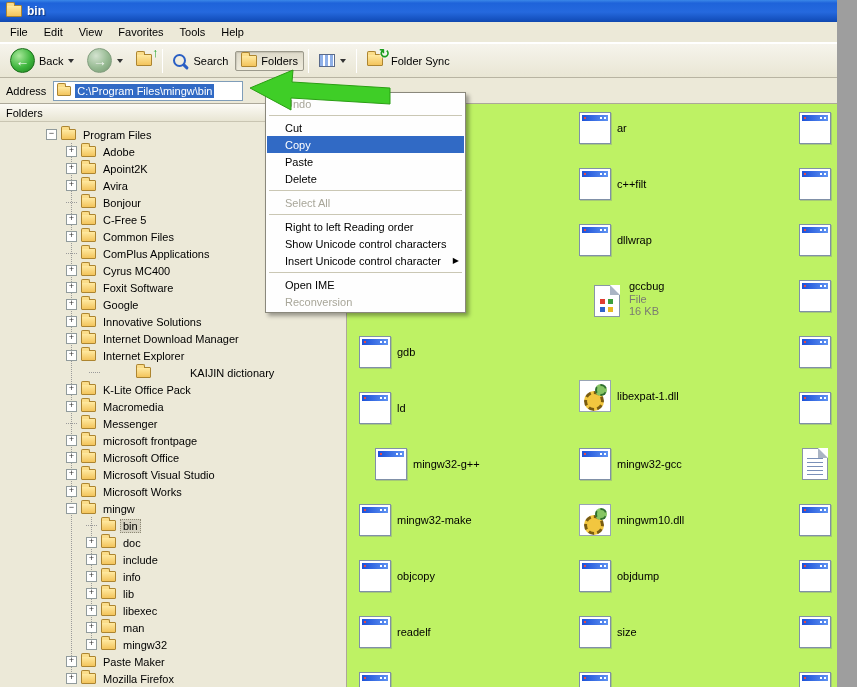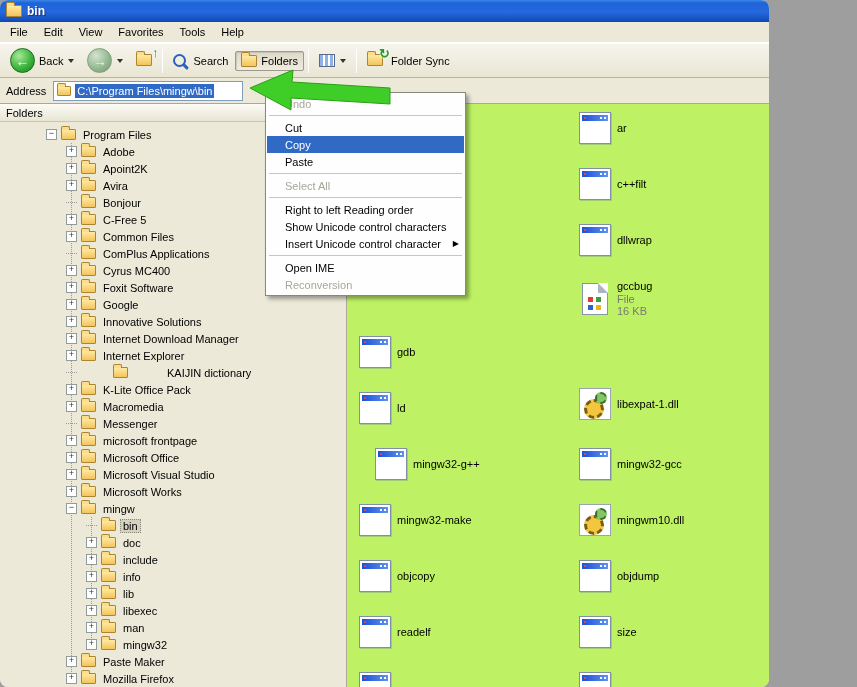--- a/index.html
+++ b/index.html
@@ -1,18 +1,18 @@
 <!DOCTYPE html>
 <html><head>
 <meta charset="utf-8">
 <style>
   *{margin:0;padding:0;box-sizing:border-box;}
   body{margin:0;background:#9e9e9e;}
-  #window{position:relative;width:769px;height:687px;overflow:hidden;background:#ECE9D8;
-          font-family:"Liberation Sans",sans-serif;font-size:11px;color:#000;border-radius:8px;}
+  #window{position:relative;width:837px;height:687px;overflow:hidden;background:#ECE9D8;
+          font-family:"Liberation Sans",sans-serif;font-size:11px;color:#000;}
 
   
   .titlebar{height:22px;display:flex;align-items:center;gap:5px;padding:0 6px;
     background:linear-gradient(180deg,#3A87E8 0%,#1E63DA 14%,#2569DE 55%,#1450BE 90%,#1048AE 100%);
     color:#fff;font-size:12px;font-weight:bold;text-shadow:1px 1px 1px rgba(0,20,60,.6);}
 
   
   .menubar{height:21px;display:flex;align-items:center;padding:0 2px;background:#ECE9D8;border-bottom:1px solid #fff;}
   .menu-item{padding:3px 8px;cursor:default;}
 
@@ -234,21 +234,21 @@
           <div class="tree-row" style="padding-left: 66px;">
             <span class="expander">+</span>
             <span class="folder-ic"></span>
             <span class="tree-label">Internet Download Manager</span>
           </div>
           <div class="tree-row" style="padding-left: 66px;">
             <span class="expander">+</span>
             <span class="folder-ic"></span>
             <span class="tree-label">Internet Explorer</span>
           </div>
-          <div class="tree-row" style="padding-left: 66px; gap: 32px;">
+          <div class="tree-row" style="padding-left: 89px; gap: 32px;">
             <span class="stub"></span>
             <span class="folder-ic"></span>
             <span class="tree-label">KAIJIN dictionary</span>
           </div>
           <div class="tree-row" style="padding-left: 66px;">
             <span class="expander">+</span>
             <span class="folder-ic"></span>
             <span class="tree-label">K-Lite Office Pack</span>
           </div>
           <div class="tree-row" style="padding-left: 66px;">
@@ -368,21 +368,21 @@
           <span class="tile-label">
             <div class="fname">dllwrap</div>
           </span>
         </div>
         <div class="tile" style="left: 452px; top: 120px;">
           <span class="ic ic-app"></span>
           <span class="tile-label">
             <div class="fname">g+</div>
           </span>
         </div>
-        <div class="tile" style="left: 232px; top: 176px;">
+        <div class="tile" style="left: 244px; top: 176px; align-items: flex-end;">
           <span class="ic ic-file"></span>
           <span class="tile-label">
             <div class="fname">gccbug</div>
             <div class="fmeta">File</div>
             <div class="fmeta">16 KB</div>
           </span>
         </div>
         <div class="tile" style="left: 452px; top: 176px;">
           <span class="ic ic-app"></span>
           <span class="tile-label">
@@ -400,21 +400,21 @@
           <span class="tile-label">
             <div class="fname">gp</div>
           </span>
         </div>
         <div class="tile" style="left: 12px; top: 288px;">
           <span class="ic ic-app"></span>
           <span class="tile-label">
             <div class="fname">ld</div>
           </span>
         </div>
-        <div class="tile" style="left: 232px; top: 284px;">
+        <div class="tile" style="left: 232px; top: 276px;">
           <span class="ic ic-dll"></span>
           <span class="tile-label">
             <div class="fname">libexpat-1.dll</div>
           </span>
         </div>
         <div class="tile" style="left: 452px; top: 288px;">
           <span class="ic ic-app"></span>
           <span class="tile-label">
             <div class="fname">mi</div>
           </span>
@@ -503,20 +503,21 @@
         </div>
       </div>
   </div>
 
   <div class="ctx">
       <div class="cm-item dis">Undo</div>
       <div class="cm-sep"></div>
       <div class="cm-item">Cut</div>
       <div class="cm-item hl">Copy</div>
       <div class="cm-item">Paste</div>
+      <div class="cm-item">Delete</div>
       <div class="cm-sep"></div>
       <div class="cm-item dis">Select All</div>
       <div class="cm-sep"></div>
       <div class="cm-item">Right to left Reading order</div>
       <div class="cm-item">Show Unicode control characters</div>
       <div class="cm-item">Insert Unicode control character<span class="cm-sub">▶</span></div>
       <div class="cm-sep"></div>
       <div class="cm-item">Open IME</div>
       <div class="cm-item dis">Reconversion</div>
     </div>

